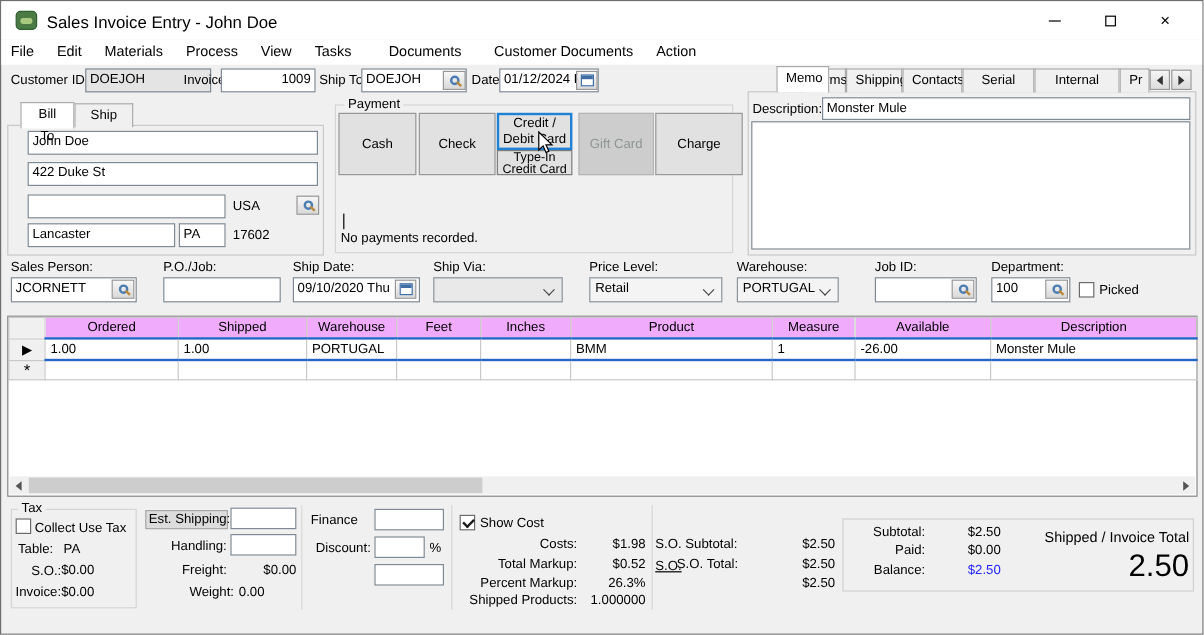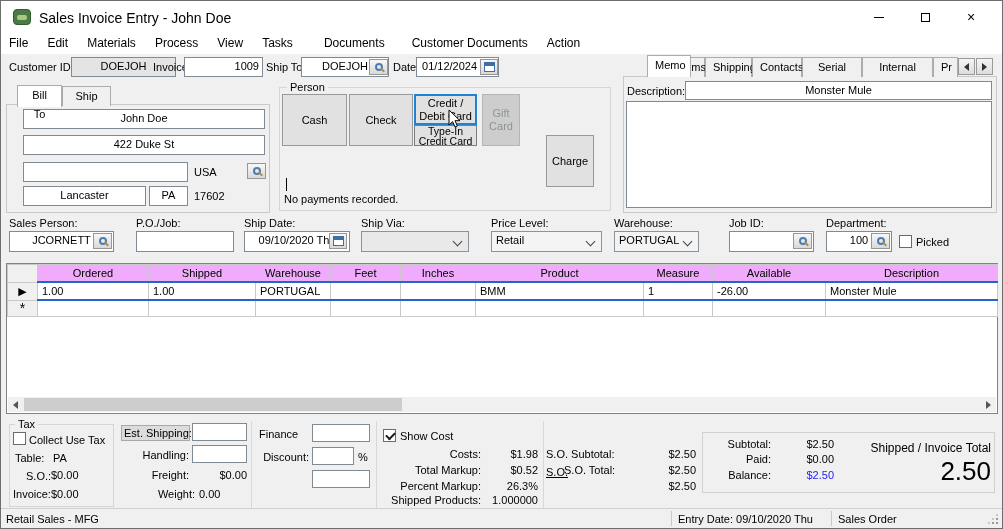--- a/index.html
+++ b/index.html
@@ -14,21 +14,21 @@
   .app-icon::after{content:"";position:absolute;left:3px;top:5px;width:10px;height:5px;background:#a8c97f;border-radius:2px;}
   .winbtn{position:absolute;top:0;width:46px;height:32px;display:flex;align-items:center;justify-content:center;}
   .ico-min{width:10px;height:1px;background:#000;}
   .ico-max{width:9px;height:9px;border:1px solid #000;}
   .ico-close{font-size:14px;line-height:14px;color:#000;}
   
   .menubar{position:absolute;left:0;top:32px;width:100%;height:21px;background:#ffffff;}
   .menu-item{display:inline-block;padding:0 8px;line-height:21px;font-size:12px;}
   
   .lbl{position:absolute;white-space:nowrap;}
-  .tb{position:absolute;background:#fff;border:1px solid #7f8a94;padding:2px 3px;white-space:nowrap;overflow:hidden;text-align:center;}
+  .tb{position:absolute;background:#fff;border:1px solid #7f8a94;padding:2px 3px;white-space:nowrap;overflow:hidden;}
   .tb.ro{background:#e4e4e4;}
   .tb.num{text-align:right;}
   .combo{position:absolute;background:#f4f4f4;border:1px solid #8a949c;padding:2px 18px 2px 4px;white-space:nowrap;overflow:hidden;}
   .combo::after{content:"";position:absolute;right:7px;top:6px;width:6px;height:6px;border-right:1px solid #444;border-bottom:1px solid #444;transform:rotate(45deg);}
   .combo.disabled{background:#e9e9e9;}
   .sbtn{position:absolute;width:19px;height:16px;background:linear-gradient(#f7f7f7,#d9d9d9);border:1px solid #979797;display:flex;align-items:center;justify-content:center;}
   .mag{position:relative;width:8px;height:8px;border:2px solid #4b7db3;border-radius:50%;}
   .mag::after{content:"";position:absolute;width:5px;height:2px;background:#b9893c;right:-4px;bottom:-2px;transform:rotate(45deg);}
   .cbtn{position:absolute;width:18px;height:16px;background:linear-gradient(#f7f7f7,#d9d9d9);border:1px solid #979797;display:flex;align-items:center;justify-content:center;}
   .cal{position:relative;width:11px;height:10px;border:1px solid #3f6ea5;background:#fff;}
@@ -127,27 +127,27 @@
   <div class="tb" style="left:22px;top:161px;width:165px;height:20px;"></div>
   <div class="lbl" style="left:193px;top:165px;">USA</div>
   <div class="sbtn" style="left:246px;top:162px;">
       <span class="mag"></span>
     </div>
   <div class="tb" style="left:22px;top:185px;width:123px;height:20px;">Lancaster</div>
   <div class="tb" style="left:148px;top:185px;width:39px;height:20px;">PA</div>
   <div class="lbl" style="left:193px;top:189px;">17602</div>
 
   <div class="gbox" style="left:278px;top:86px;width:332px;height:124px;"></div>
-  <div class="gcap" style="left:286px;top:80px;">Person</div>
+  <div class="gcap" style="left:286px;top:80px;">Payment</div>
   <div class="btn" style="left:281px;top:93px;width:65px;height:52px;">Cash</div>
   <div class="btn" style="left:348px;top:93px;width:64px;height:52px;">Check</div>
   <div class="btn focus" style="left:413px;top:93px;width:63px;height:31px;">Credit / Debit Card</div>
   <div class="btn" style="left:413px;top:124px;width:63px;height:21px;border-color:#7d7d7d;line-height:10px;font-size:10.5px;">Type-In Credit Card</div>
-  <div class="btn disabled" style="left:481px;top:93px;width:38px;height:52px;">Gift Card</div>
-  <div class="btn" style="left:545px;top:93px;width:48px;height:52px;margin-top:41px;">Charge</div>
+  <div class="btn disabled" style="left:481px;top:93px;width:63px;height:52px;">Gift Card</div>
+  <div class="btn" style="left:545px;top:93px;width:73px;height:52px;">Charge</div>
   <div class="caret" style="left:285px;top:177px;"></div>
   <div class="lbl" style="left:283px;top:192px;">No payments recorded.</div>
 
   <svg class="abs" style="left:447px;top:108px;z-index:50;" width="14" height="20">
     <polygon points="1,1 1,16 4.6,12.6 7,18 9.4,17 7,11.7 12,11.7" fill="#fff" stroke="#000" stroke-width="1"></polygon>
   </svg>
 
   <div class="tabpanel" style="left:622px;top:75px;width:374px;height:137px;"></div>
   <div class="tab active" style="left:646px;top:54px;width:44px;">Memo</div>
   <div class="tab" style="left:667px;top:56px;width:37px;">Terms</div>
@@ -312,22 +312,14 @@
   <div class="panelbox" style="left:701px;top:431px;width:293px;height:61px;"></div>
   <div class="lbl ra" style="left:705px;top:437px;width:65px;">Subtotal:</div>
   <div class="lbl ra" style="left:775px;top:437px;width:58px;">$2.50</div>
   <div class="lbl ra" style="left:705px;top:452px;width:65px;">Paid:</div>
   <div class="lbl ra" style="left:775px;top:452px;width:58px;">$0.00</div>
   <div class="lbl ra" style="left:705px;top:468px;width:65px;">Balance:</div>
   <div class="lbl ra blue" style="left:775px;top:468px;width:58px;">$2.50</div>
   <div class="lbl ra" style="left:850px;top:440px;width:140px;font-size:12px;">Shipped / Invoice Total</div>
   <div class="lbl ra big-total" style="left:850px;top:455px;width:140px;">2.50</div>
 
-  <div class="statusbar">
-    <div class="lbl" style="left:5px;top:4px;">Retail Sales - MFG</div>
-    <div class="sdiv" style="left:670px;"></div>
-    <div class="lbl" style="left:677px;top:4px;">Entry Date: 09/10/2020 Thu</div>
-    <div class="sdiv" style="left:830px;"></div>
-    <div class="lbl" style="left:837px;top:4px;">Sales Order</div>
-    <div class="grip"></div>
-  </div>
 
 </div>
 
 </body></html>

